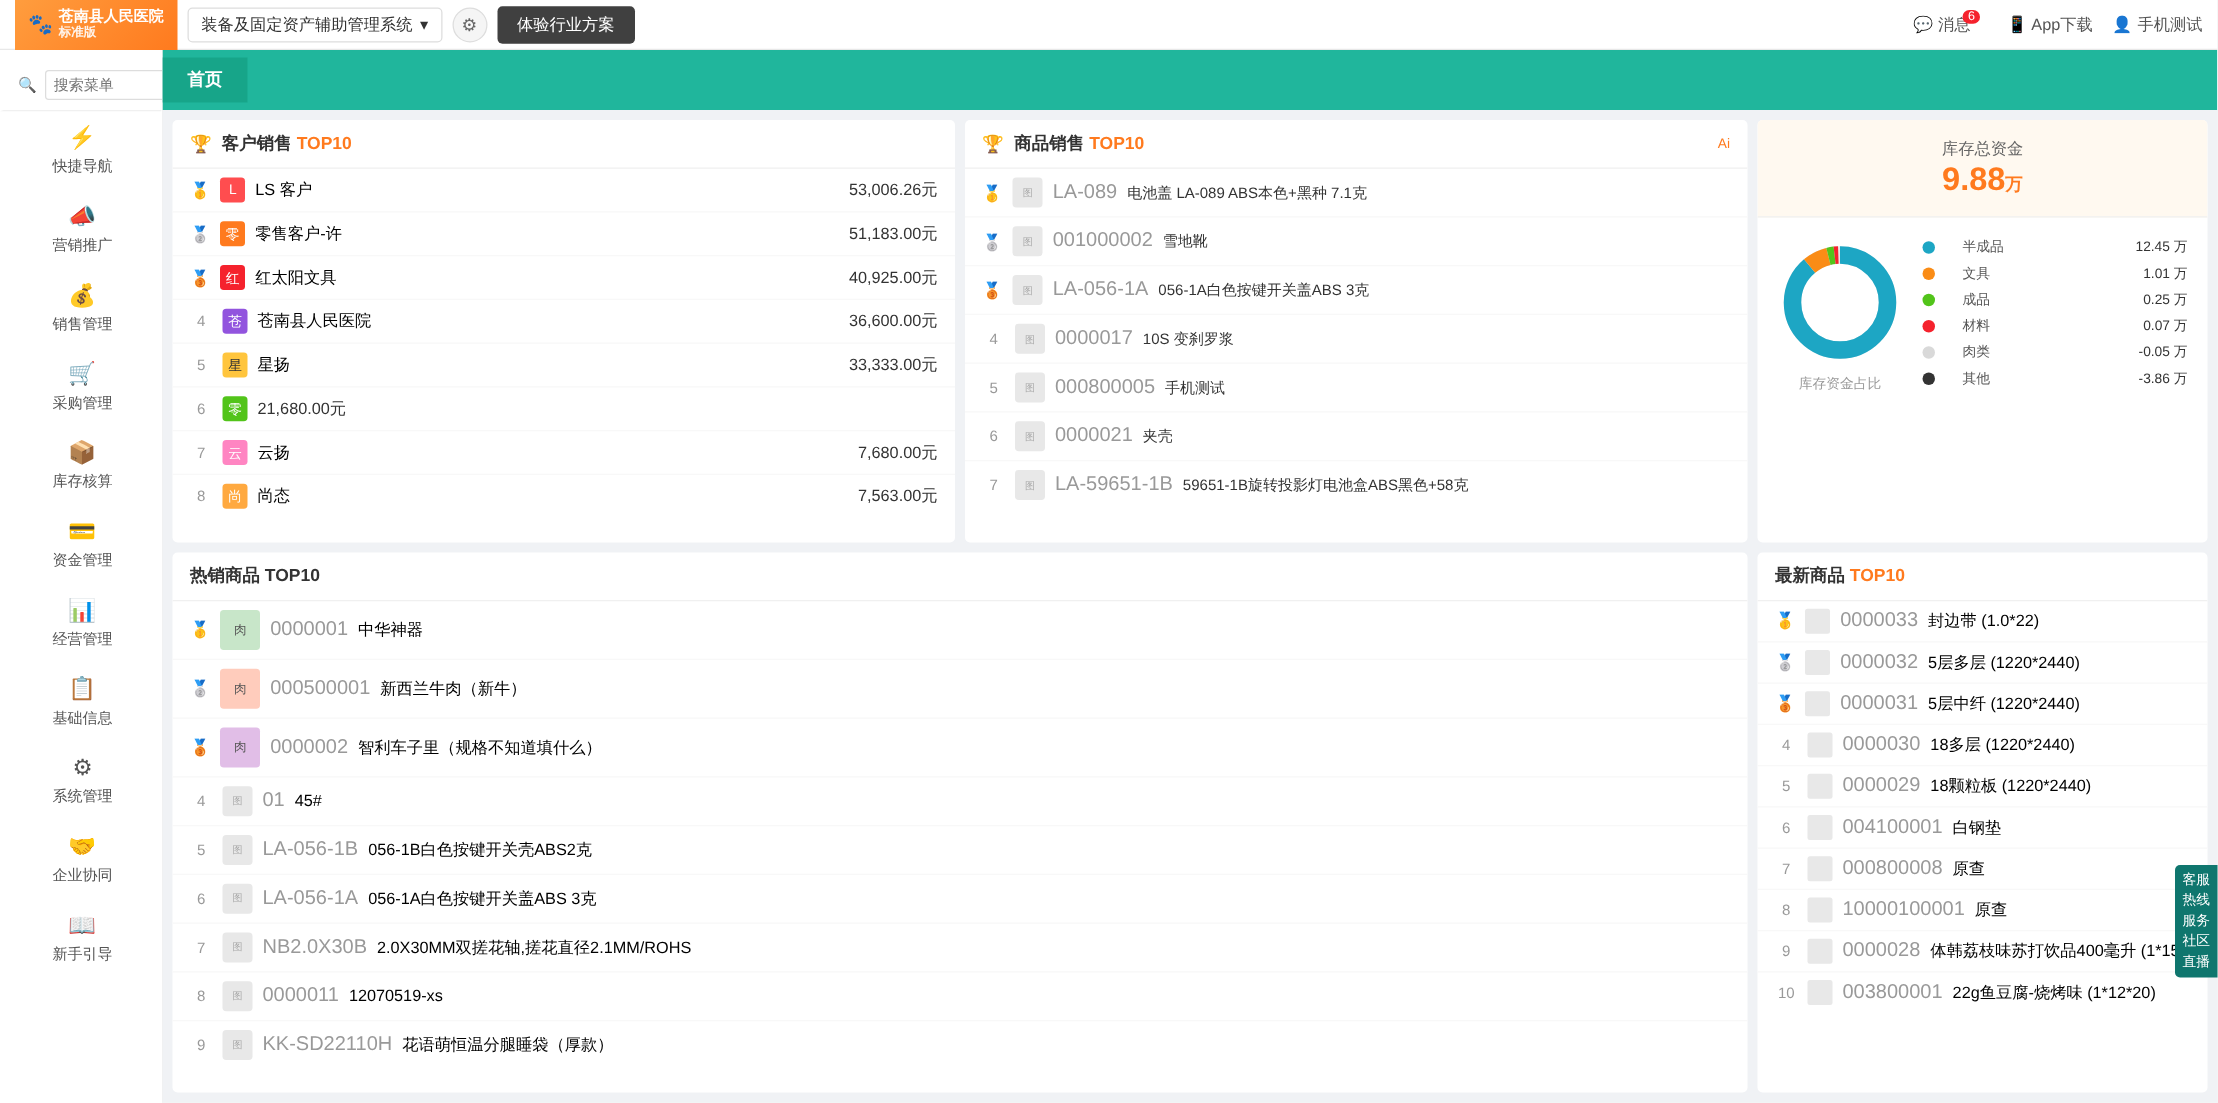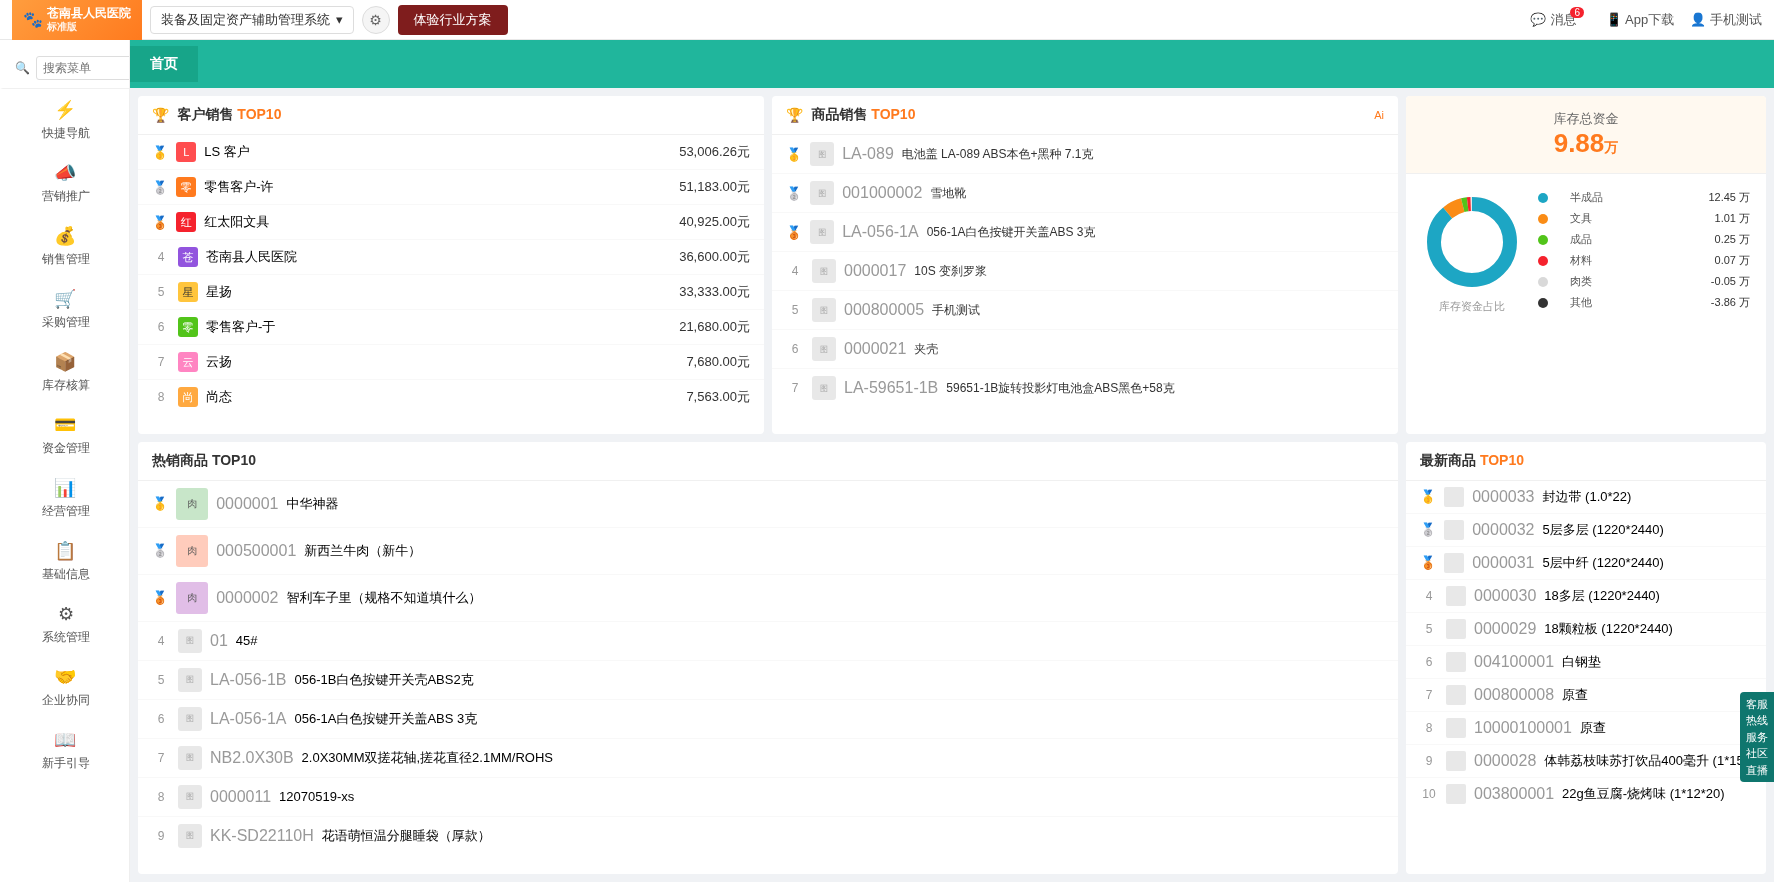--- a/index.html
+++ b/index.html
@@ -46,21 +46,21 @@
     }
     .gear-btn {
       width: 28px; height: 28px;
       border-radius: 50%;
       background: #f5f5f5;
       border: 1px solid #ddd;
       display: flex; align-items: center; justify-content: center;
       cursor: pointer; font-size: 14px; color: #666;
     }
     .trial-btn {
-      background: #7f1d1d;
+      background: #404040;
       color: #fff;
       border: none;
       padding: 6px 16px;
       border-radius: 4px;
       cursor: pointer;
       font-size: 13px;
     }
     .header-right {
       margin-left: auto;
       display: flex;
@@ -433,23 +433,20 @@
             <div class="rank-badge" style="background:#ffc53d;color:#333">星</div>
             <div class="item-info">
               <span>星扬</span>
             </div>
             <span class="item-amount">33,333.00元</span>
           </div>
 
           <div class="list-row">
             <span class="rank-num">6</span>
             <div class="rank-badge" style="background:#52c41a">零</div>
-            <div class="item-info">
-              <span>零售客户-于</span>
-            </div>
             <span class="item-amount">21,680.00元</span>
           </div>
 
           <div class="list-row">
             <span class="rank-num">7</span>
             <div class="rank-badge" style="background:#ff85c2">云</div>
             <div class="item-info">
               <span>云扬</span>
             </div>
             <span class="item-amount">7,680.00元</span>

